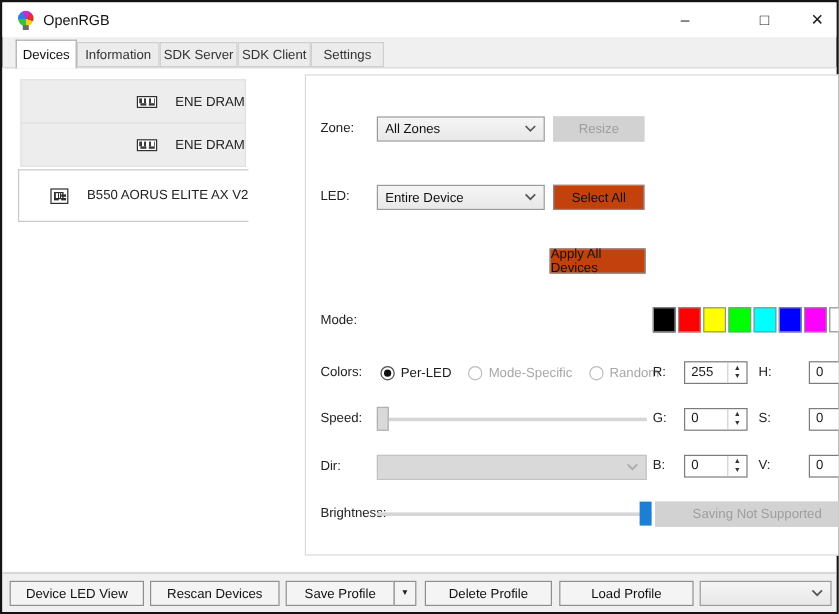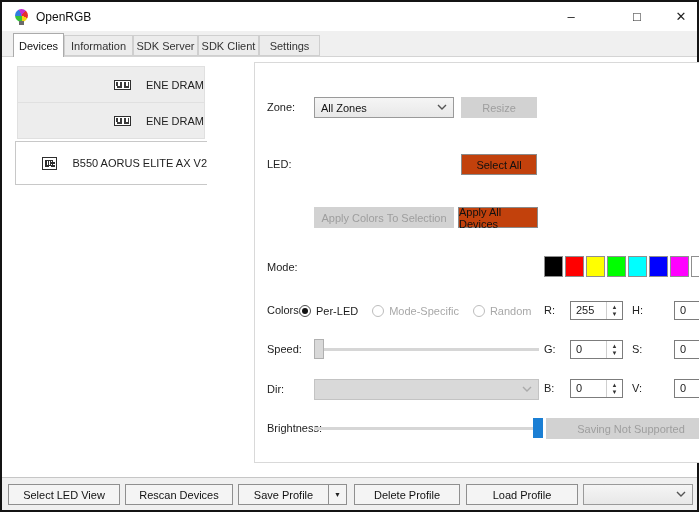--- a/index.html
+++ b/index.html
@@ -47,21 +47,21 @@
   .combo .cval{ flex:1; overflow:hidden; white-space:nowrap; }
   .combo.disabled{ background:#d9d9d9; border-color:#c3c3c3; }
   .chev{ width:10px; height:7px; flex:0 0 auto; }
   .btn{ position:absolute; height:21px; background:#c2410c; border:1px solid #8a8a8a; color:#111;
     display:flex; align-items:center; justify-content:center; }
   .btn.disabled{ background:#d2d2d2; border:1px solid #d2d2d2; color:#9e9e9e; }
   
   .swatches{ position:absolute; left:289px; top:193px; display:flex; gap:2px; }
   .swatch{ width:19px; height:21px; border:1px solid #8f8f8f; }
   
-  .radio-row{ position:absolute; left:44px; top:237px; height:21px; display:flex; }
+  .radio-row{ position:absolute; left:62px; top:237px; height:21px; display:flex; }
   .radio{ display:flex; align-items:center; margin-right:14px; }
   .radio-circle{ width:12px; height:12px; border-radius:50%; border:1px solid #4d4d4d; margin-right:5px; position:relative; background:#fff; }
   .radio.checked .radio-circle::after{ content:""; position:absolute; left:2px; top:2px; width:6px; height:6px; border-radius:50%; background:#111; }
   .radio.disabled .radio-circle{ border-color:#bdbdbd; }
   .radio.disabled .radio-label{ color:#a8a8a8; }
   
   .spin{ position:absolute; height:19px; background:#fff; border:1px solid #7c7c7c; display:flex; }
   .spin .sval{ flex:1; padding:2px 0 0 5px; }
   .spin .sarrows{ width:16px; border-left:1px solid #cfcfcf; display:flex; flex-direction:column; align-items:center; justify-content:center; font-size:6px; line-height:7px; color:#333; }
   
@@ -131,23 +131,28 @@
     <div class="flabel" style="left:12px;top:34px">Zone:</div>
     <div class="combo" style="left:59px;top:34px;width:140px">
       <span class="cval">All Zones</span>
       <svg class="chev" viewBox="0 0 10 7">
           <polyline points="1,1 5,5 9,1" fill="none" stroke="#555" stroke-width="1.4"></polyline>
         </svg>
     </div>
     <div class="btn disabled" style="left:206px;top:34px;width:76px">Resize</div>
 
     <div class="flabel" style="left:12px;top:91px">LED:</div>
+    <div class="combo" style="left:59px;top:91px;width:140px">
+      <span class="cval">Entire Device</span>
+      <svg class="chev" viewBox="0 0 10 7">
+          <polyline points="1,1 5,5 9,1" fill="none" stroke="#555" stroke-width="1.4"></polyline>
+        </svg>
+    </div>
     <div class="btn" style="left:206px;top:91px;width:76px">Select All</div>
 
-    <div class="btn disabled" style="left:59px;top:144px;width:140px">Apply Colors To Selection</div>
     <div class="btn" style="left:203px;top:144px;width:80px">Apply All Devices</div>
 
     <div class="flabel" style="left:12px;top:194px">Mode:</div>
 
     <div class="swatches">
       <div class="swatch" style="background-color: rgb(0, 0, 0);"></div>
       <div class="swatch" style="background-color: rgb(255, 0, 0);"></div>
       <div class="swatch" style="background-color: rgb(255, 255, 0);"></div>
       <div class="swatch" style="background-color: rgb(0, 255, 0);"></div>
       <div class="swatch" style="background-color: rgb(0, 255, 255);"></div>
@@ -244,21 +249,21 @@
   </div>
 
   <div class="wheel">
     <div class="wheel-inner"></div>
     <div class="sv-square"></div>
     <div class="ring-sel"></div>
     <div class="sq-sel"></div>
   </div>
 
   <div class="footer">
-    <div class="fbtn" style="left:6px;width:112px">Select LED View</div>
+    <div class="fbtn" style="left:6px;width:112px">Device LED View</div>
     <div class="fbtn" style="left:123px;width:108px">Rescan Devices</div>
     <div class="fbtn" style="left:236px;width:91px">Save Profile</div>
     <div class="fbtn arrowbtn" style="left:326px;width:19px">▼</div>
     <div class="fbtn" style="left:352px;width:106px">Delete Profile</div>
     <div class="fbtn" style="left:464px;width:112px">Load Profile</div>
     <div class="fcombo" style="left:581px;width:110px">
       <span class="cval" style="flex:1"></span>
       <svg class="chev" viewBox="0 0 10 7">
           <polyline points="1,1 5,5 9,1" fill="none" stroke="#555" stroke-width="1.4"></polyline>
         </svg>

